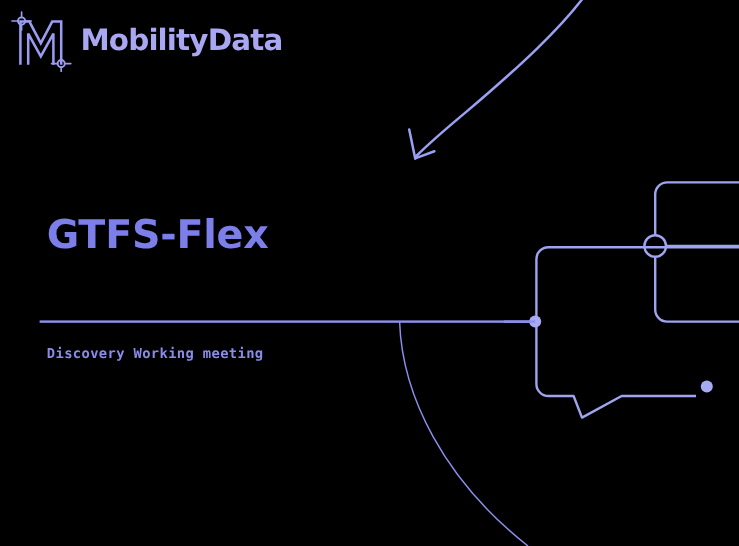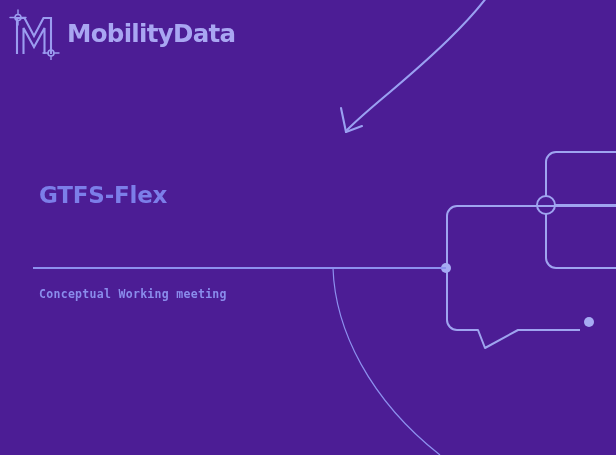--- a/index.html
+++ b/index.html
@@ -4,21 +4,21 @@
 <style>
   html, body {
     margin: 0;
     padding: 0;
     background: #1b0f2e;
   }
   #slide {
     position: relative;
     width: 616px;
     height: 455px;
-    background: #4c1d95;
+    background: #000000;
     overflow: hidden;
     font-family: "Liberation Sans", sans-serif;
   }
 
   
   #decor {
     position: absolute;
     left: 0;
     top: 0;
     width: 616px;
@@ -53,21 +53,21 @@
   }
 
   
   #title-block {
     position: absolute;
     left: 39px;
     top: 178px;
   }
   .title-line {
     font-family: "DejaVu Sans", sans-serif;
-    font-size: 23px;
+    font-size: 33px;
     font-weight: 600;
     letter-spacing: -0.2px;
     color: #7c7ee9;
     line-height: 35px;
     white-space: nowrap;
   }
 
   
   #title-rule {
     position: absolute;
@@ -136,15 +136,15 @@
     </svg>
     <div id="logo-word">MobilityData</div>
   </div>
 
   <div id="title-block">
     <div class="title-line">GTFS-Flex</div>
   </div>
 
   <div id="title-rule"></div>
 
-  <div id="subtitle">Conceptual Working meeting</div>
+  <div id="subtitle">Discovery Working meeting</div>
 
 </div>
 
 </body></html>

